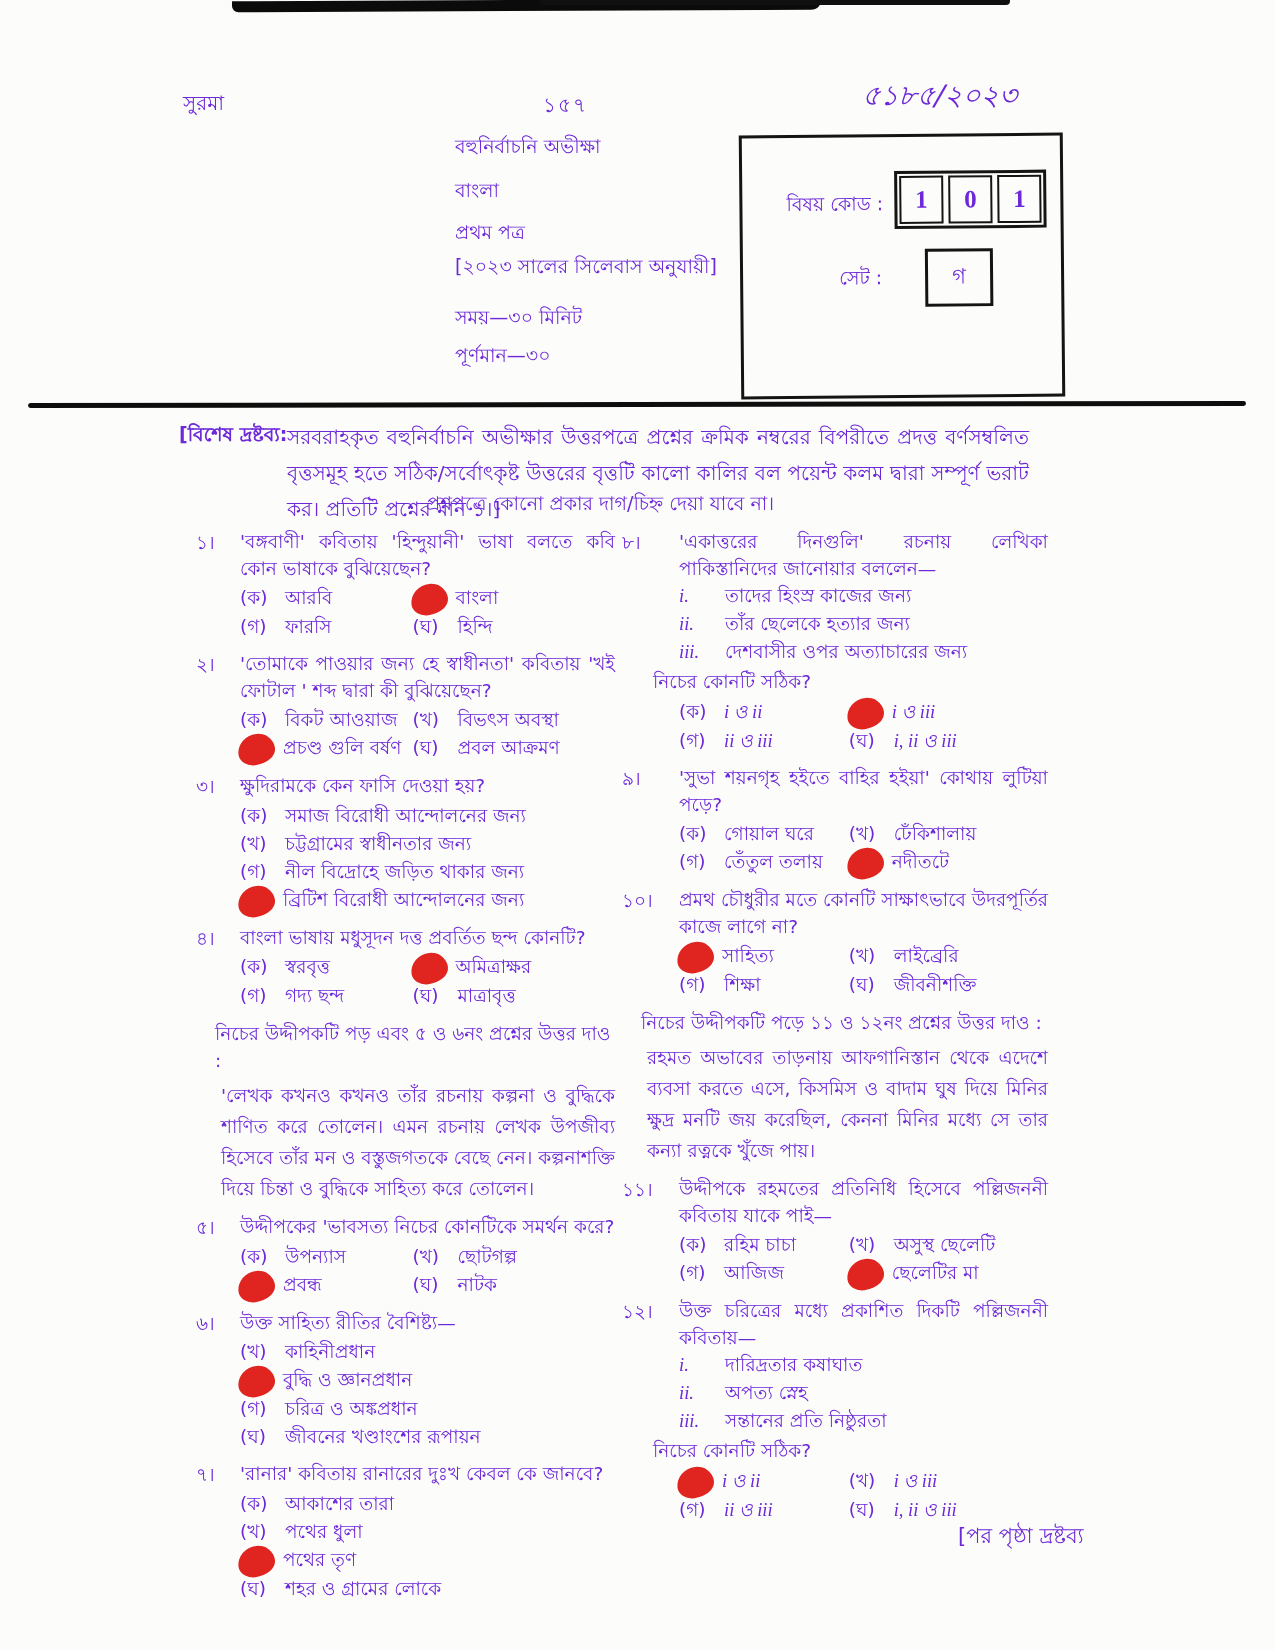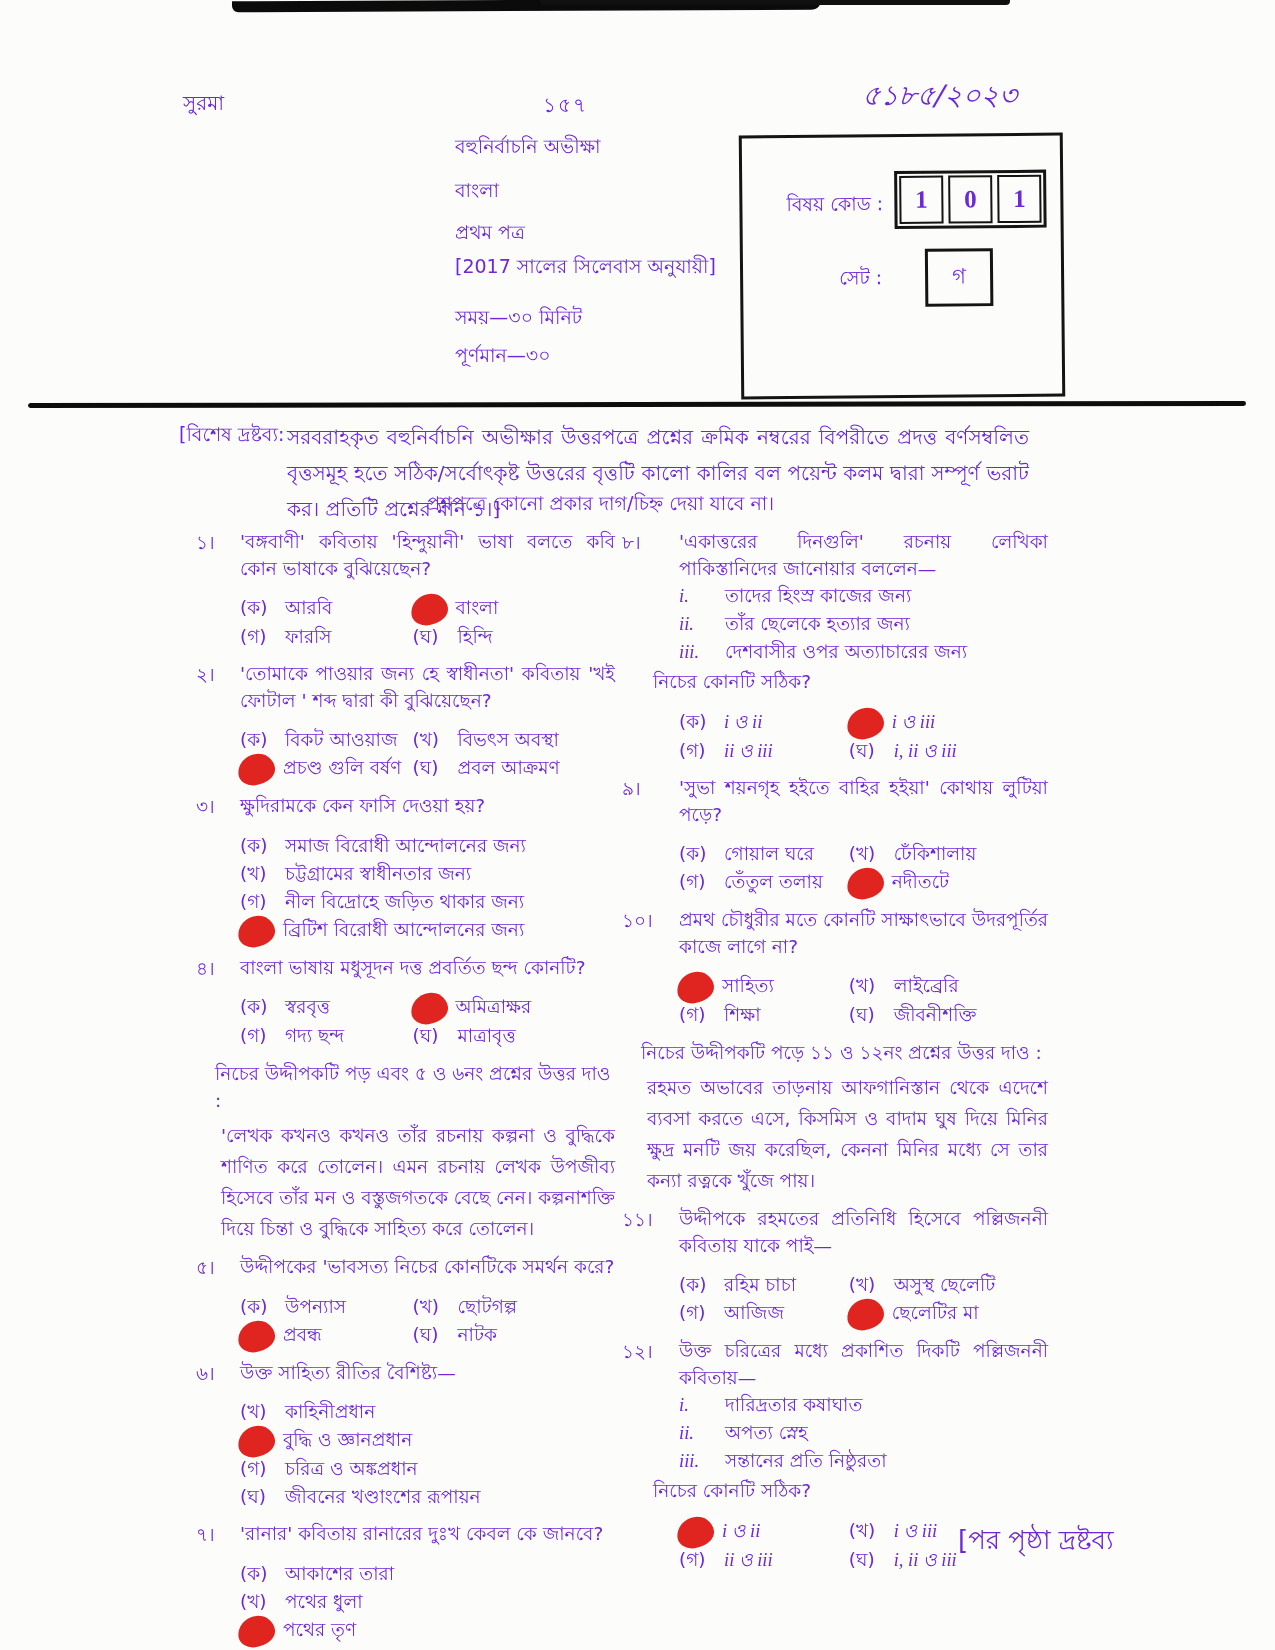--- a/index.html
+++ b/index.html
@@ -20,63 +20,63 @@
   .hline{left:455px;font-size:19px;white-space:nowrap;}
   .codebox{left:740px;top:134px;width:318px;height:258px;border:3.5px solid #141414;transform:rotate(-.55deg);}
   .codebox .row1{position:absolute;left:44px;top:52px;font-size:19px;}
   .digits{position:absolute;left:152px;top:34px;display:flex;gap:5px;border:3px solid #141414;padding:2px;}
   .digit{width:40px;height:44px;border:2.5px solid #141414;display:flex;align-items:center;justify-content:center;
          font-family:"Liberation Serif",serif;font-size:25px;font-weight:600;}
   .codebox .row2{position:absolute;left:96px;top:126px;font-size:19px;}
   .setbox{position:absolute;left:182px;top:112px;width:62px;height:52px;border:3px solid #141414;
           display:flex;align-items:center;justify-content:center;font-size:21px;}
   .rule{left:28px;top:402px;width:1218px;height:4.5px;background:#0d0d0d;border-radius:3px;transform:rotate(-.1deg);}
-  .note-label{left:179px;top:420px;font-size:19px;font-weight:400;white-space:nowrap;}
+  .note-label{left:179px;top:420px;font-size:19px;font-weight:700;white-space:nowrap;}
   .note-text{left:287px;top:419px;width:742px;line-height:36px;text-align:justify;font-size:20px;}
   .nomarks{left:170px;top:489px;width:860px;text-align:center;font-size:19px;font-weight:500;}
   
   .qcol{position:absolute;top:529px;}
   .col-left{left:196px;width:419px;}
   .col-right{left:622px;width:426px;}
   .question{display:flex;margin-bottom:10px;}
   .qnum{flex:none;width:44px;}
   .col-right .qnum{width:57px;}
   .qbody{flex:1;min-width:0;}
   .qtext{line-height:26.5px;text-align:justify;}
-  .options{margin-top:12px;}
+  .options{margin-top:2px;}
   .options.grid{display:grid;grid-template-columns:46% 54%;}
   .option{line-height:28px;white-space:nowrap;}
   .opt-label{display:inline-block;min-width:45px;}
   .blob{display:inline-block;width:37px;height:31px;background:var(--mark,#e02420);
         border-radius:54% 46% 58% 42%/60% 52% 48% 40%;vertical-align:-9px;
         margin:0 8px -2px -2px;transform:rotate(-7deg);}
   .item{display:flex;line-height:28px;}
   .item-label{flex:none;width:46px;font-style:italic;font-family:"Liberation Serif",serif;}
   .roman,.opt-text.roman{font-style:italic;font-family:"Liberation Serif",serif;}
   .prompt{margin-left:-26px;line-height:28px;margin-top:2px;}
   .intro{margin:4px 0 6px 19px;line-height:27px;}
   .passage{margin:2px 0 10px 25px;line-height:31px;text-align:justify;}
-  .footer-note{left:958px;top:1520px;font-size:26px;white-space:nowrap;}
+  .footer-note{left:958px;top:1520px;font-size:21px;white-space:nowrap;}
 </style>
 </head>
 <body>
 
 <div class="page" style="--mark: #e02420;">
 
   <div class="abs smudge-a"></div>
   <div class="abs smudge-b"></div>
 
   <div class="abs publisher">সুরমা</div>
   <div class="abs pageno">১৫৭</div>
   <div class="abs papercode">৫১৮৫/২০২৩</div>
 
   <div class="abs hline" style="top:132px">বহুনির্বাচনি অভীক্ষা</div>
   <div class="abs hline" style="top:176px">বাংলা</div>
   <div class="abs hline" style="top:218px">প্রথম পত্র</div>
-  <div class="abs hline" style="top:252px">[2017 সালের সিলেবাস অনুযায়ী]</div>
+  <div class="abs hline" style="top:252px">[২০২৩ সালের সিলেবাস অনুযায়ী]</div>
   <div class="abs hline" style="top:303px">সময়—৩০ মিনিট</div>
   <div class="abs hline" style="top:341px">পূর্ণমান—৩০</div>
 
   <div class="abs codebox">
     <div class="row1">বিষয় কোড :</div>
     <div class="digits">
       <span class="digit">1</span>
       <span class="digit">0</span>
       <span class="digit">1</span>
     </div>

